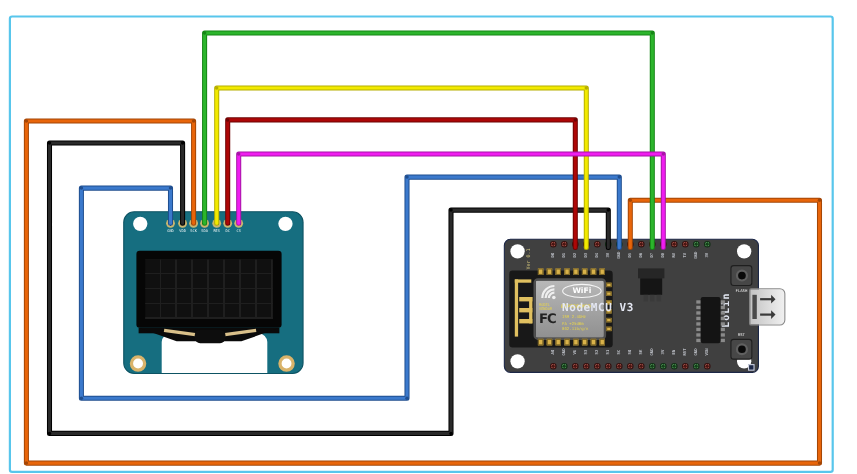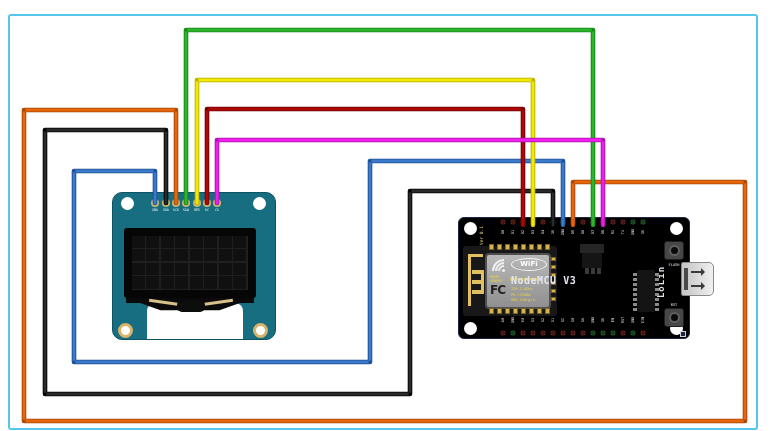--- a/index.html
+++ b/index.html
@@ -86,21 +86,21 @@
     <div id="oled-screen" class="abs">
       <div id="oled-display" class="abs"></div>
     </div>
     <div id="flex-base" class="abs"></div>
     <div id="flex-trap" class="abs"></div>
     <div id="flex-tan-l" class="flex-tan abs"></div>
     <div id="flex-tan-r" class="flex-tan abs"></div>
     <div id="flex-tab" class="abs"></div>
   </div>
 
-  <div id="mcu" class="abs" style="background: #000000;">
+  <div id="mcu" class="abs" style="background: #404040;">
     <div class="mcu-hole abs" style="left:4.5px;top:3.5px;"></div>
     <div class="mcu-hole abs" style="left:210.5px;top:3.5px;"></div>
     <div class="mcu-hole abs" style="left:4.5px;top:103.5px;"></div>
     <div class="mcu-hole abs" style="left:210.5px;top:103.5px;"></div>
 
     <div id="ver" class="abs">Ver 0.1</div>
 
     <div id="esp" class="abs">
       <div id="esp-pcb" class="abs"></div>
       <div class="ant abs" style="left:5px;top:10px;width:3px;height:52px;"></div>

